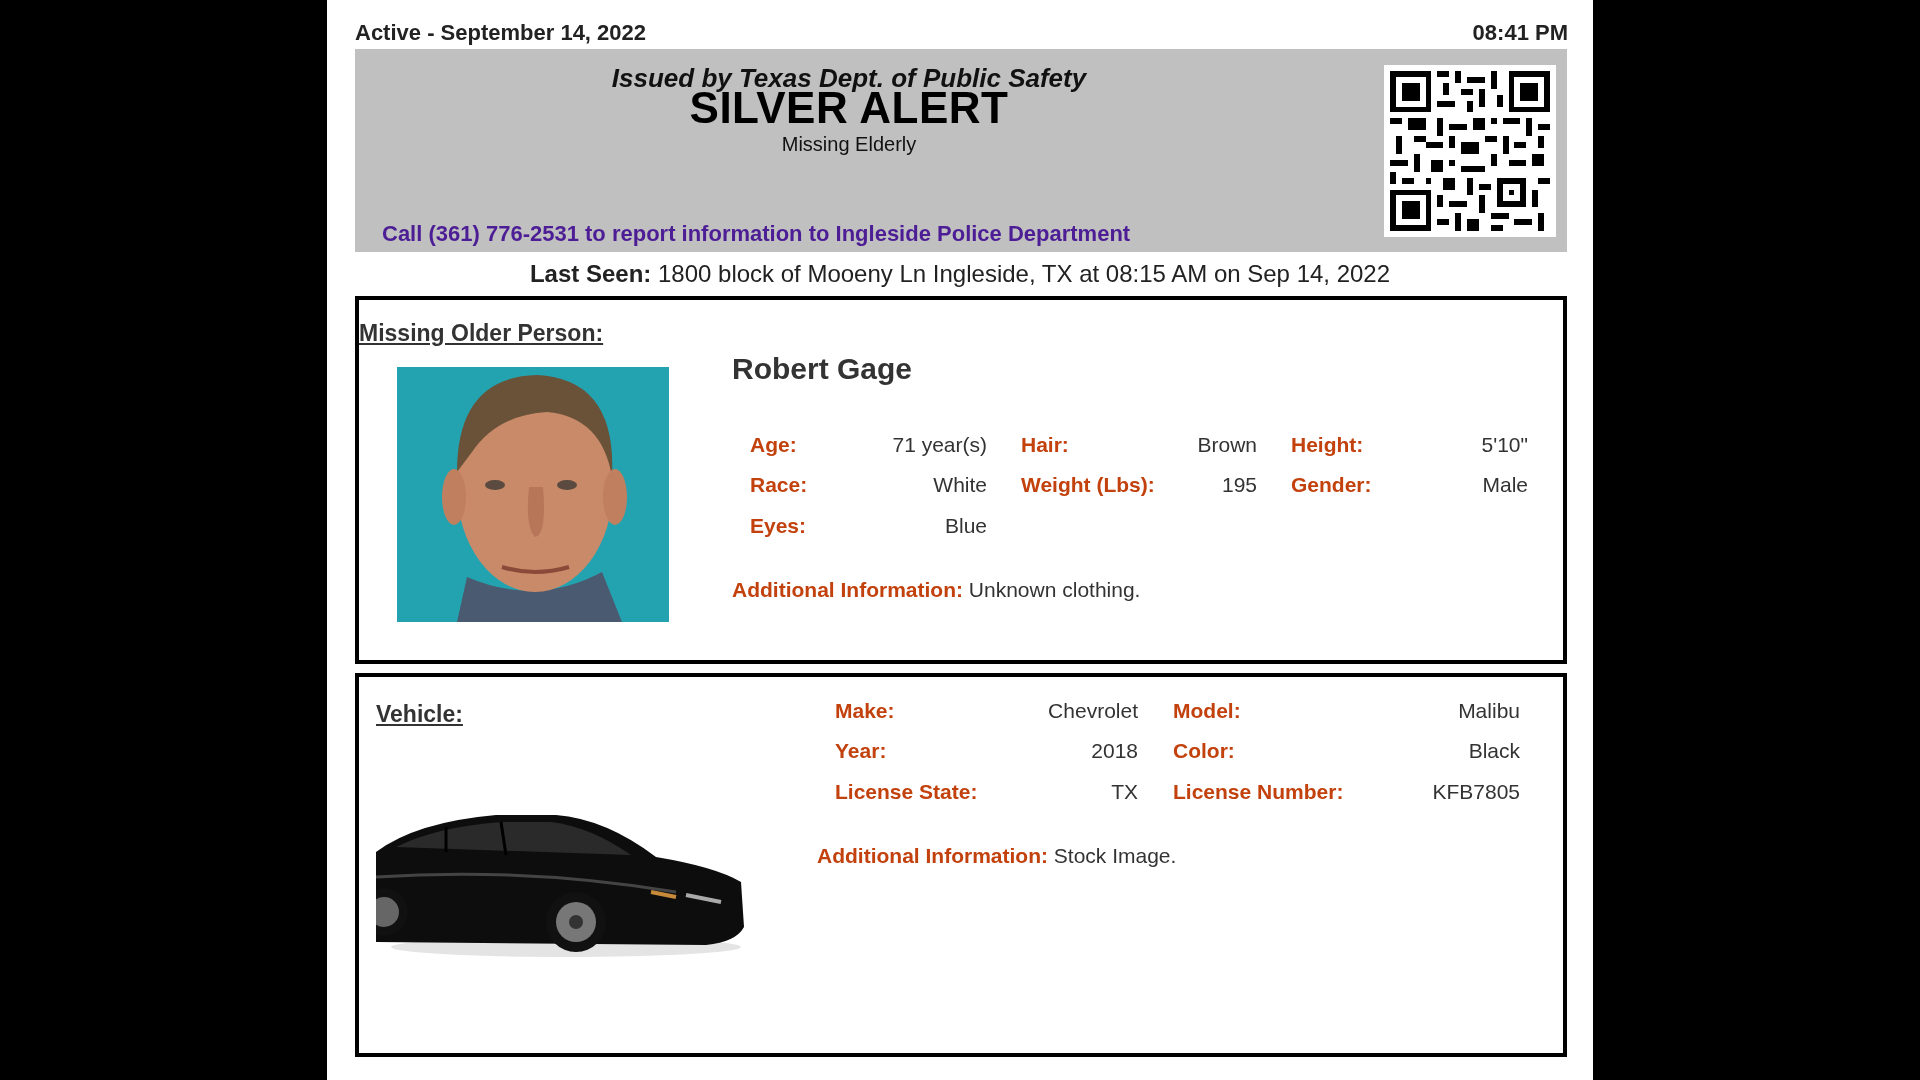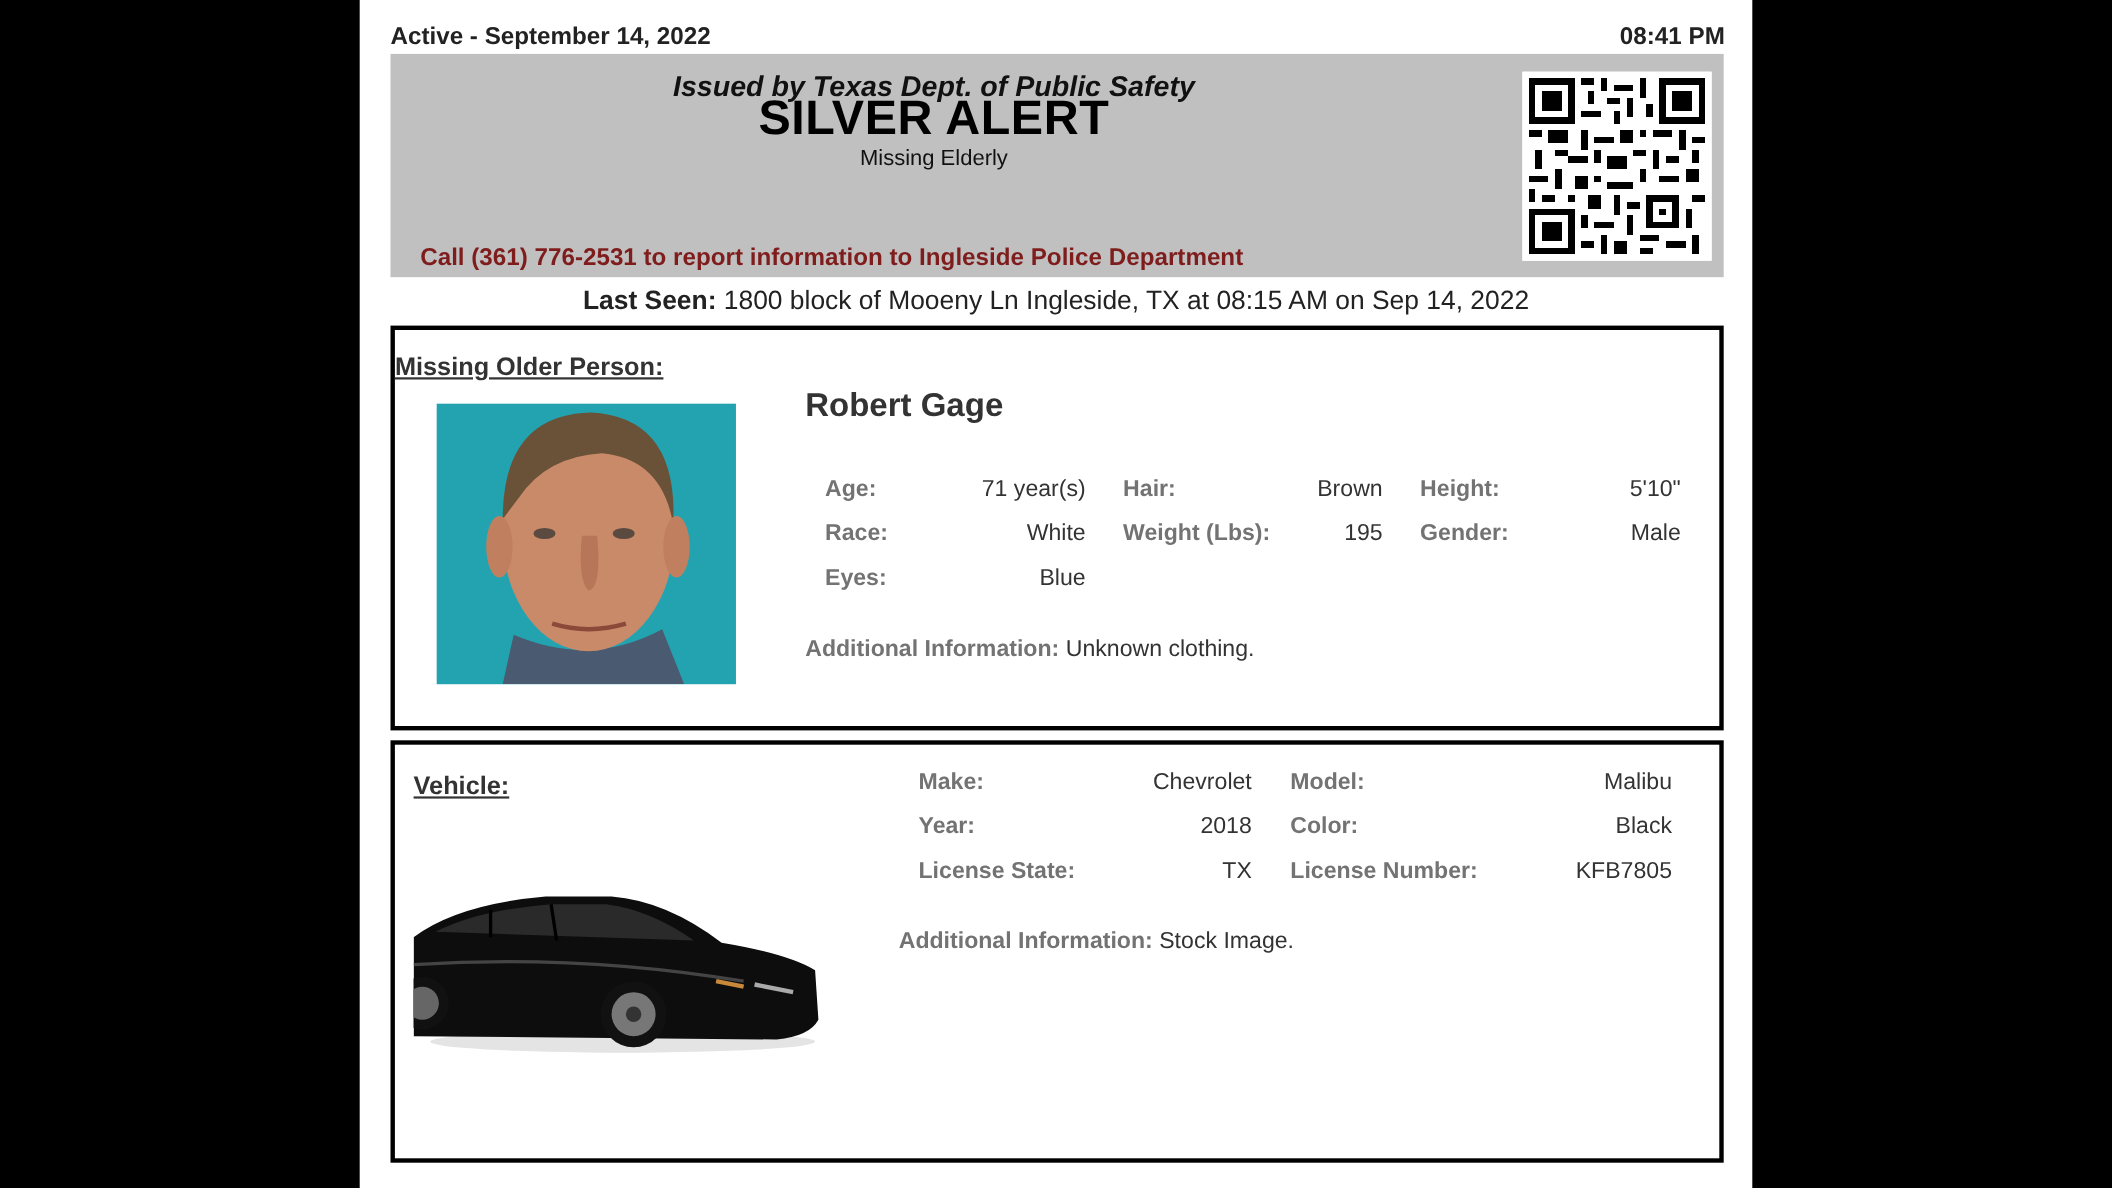--- a/index.html
+++ b/index.html
@@ -15,34 +15,34 @@
   }
   .abs { position: absolute; }
   .topline { font-weight: bold; font-size: 22px; color: #222; top: 20px; }
   .header {
     left: 28px; top: 49px; width: 1212px; height: 203px;
     background: #c0c0c0;
   }
   .issued { font-weight: bold; font-size: 26px; color: #111; width: 100%; text-align: center; left: -112px; font-style: italic; }
   .alert-title { font-weight: bold; font-size: 44px; color: #000; letter-spacing: 0.5px; }
   .sub { font-size: 20px; color: #111; }
-  .call { font-weight: bold; font-size: 22px; color: #7f1d1d; left: 27px; top: 172px; }
+  .call { font-weight: bold; font-size: 22px; color: #4c1d95; left: 27px; top: 172px; }
   .qr {
     left: 1029px; top: 16px; width: 172px; height: 172px; background: #fff;
   }
   .lastseen { font-size: 24px; color: #222; top: 260px; left: 0; width: 1266px; text-align: center; }
   .lastseen b { font-weight: bold; }
   .box { border: 4px solid #000; box-sizing: border-box; background: #fff; }
   .section-title { font-weight: bold; font-size: 23px; color: #333; text-decoration: underline; }
   .photo {
     left: 38px; top: 67px; width: 272px; height: 255px;
     background: #23a3b0; overflow: hidden;
   }
   .name { font-weight: bold; font-size: 30px; color: #333; }
-  .lbl { font-weight: bold; font-size: 21px; color: #737373; }
+  .lbl { font-weight: bold; font-size: 21px; color: #c2410c; }
   .val { font-size: 21px; color: #333; text-align: right; }
   .addl { font-size: 21px; color: #333; }
   .addl .lbl { position: static; }
 </style>
 </head>
 <body>
 
 <div class="page">
 
   <div class="abs topline" style="left:28px;">Active - September 14, 2022</div>

